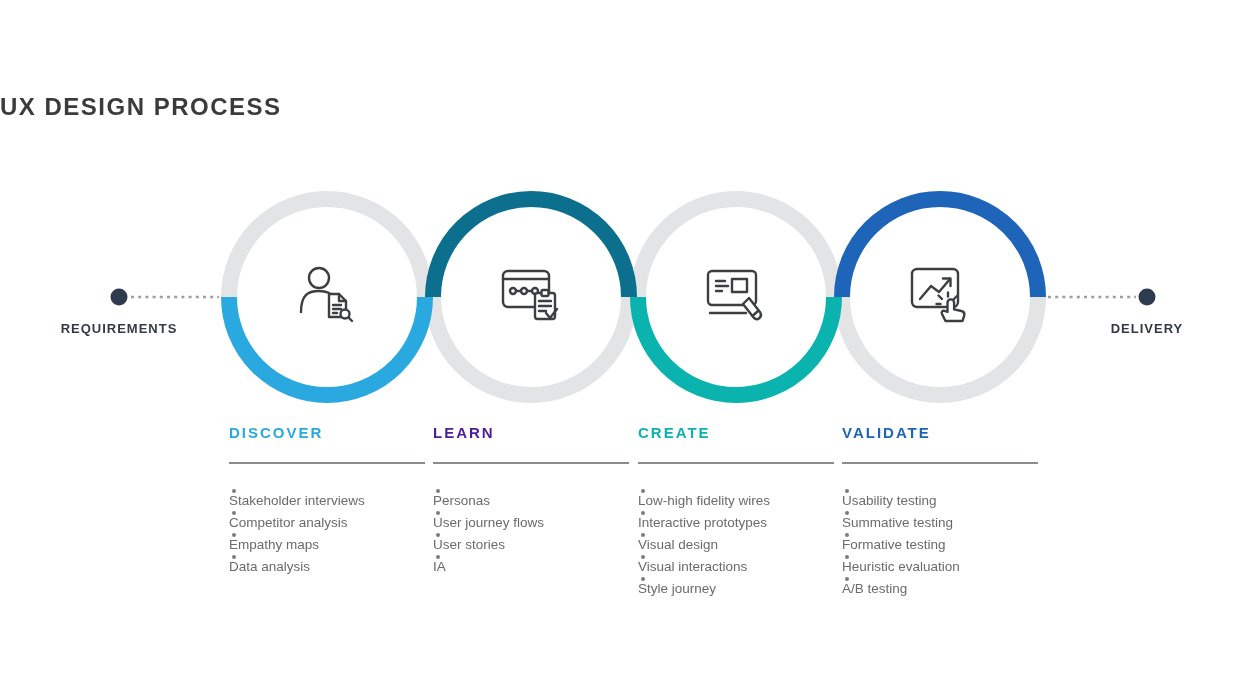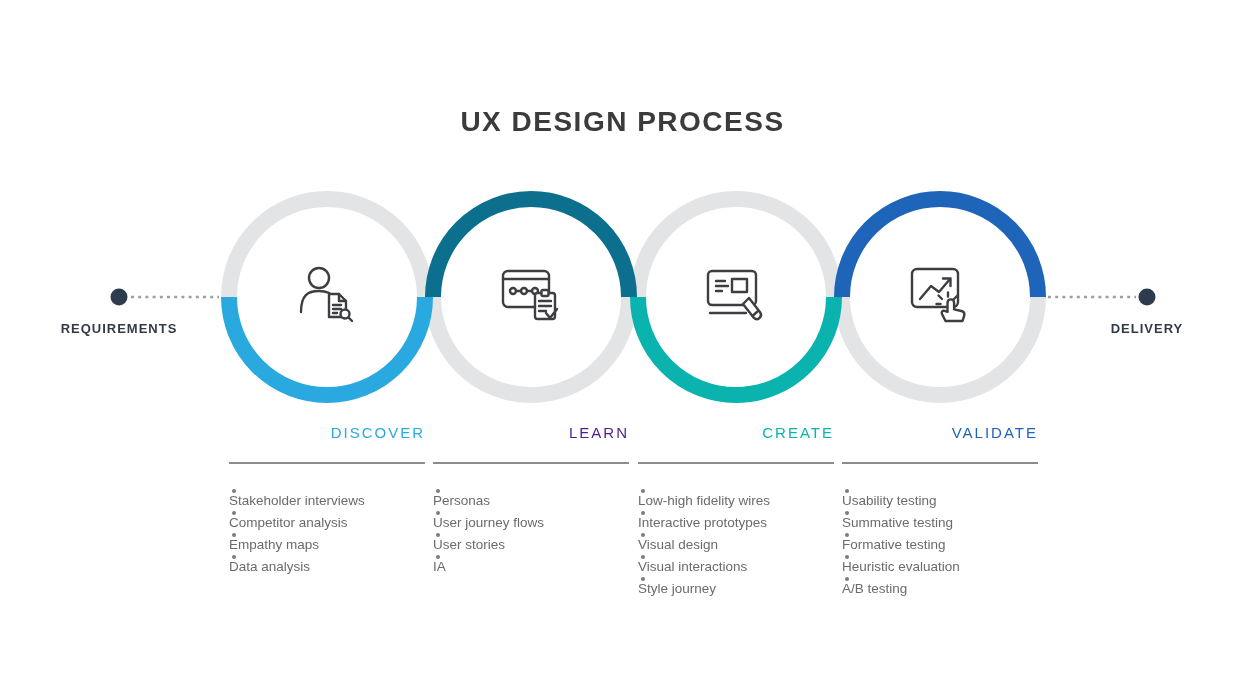--- a/index.html
+++ b/index.html
@@ -1,30 +1,30 @@
 <!DOCTYPE html>
 <html><head>
 <meta charset="utf-8">
 <style>
   html,body{margin:0;padding:0;background:#ffffff;}
   .stage-wrap{position:relative;width:1245px;height:700px;background:#ffffff;overflow:hidden;
               font-family:"Liberation Sans","DejaVu Sans",sans-serif;}
-  .title{position:absolute;left:0;top:106px;width:1245px;text-align:center;
-         font-size:28px;font-weight:bold;letter-spacing:1.5px;color:#3b3b3b;}
+  .title{position:absolute;left:0;top:93px;width:1245px;text-align:left;
+         font-size:24px;font-weight:bold;letter-spacing:1.5px;color:#3b3b3b;}
   .diagram-svg{position:absolute;left:0;top:0;}
   .endpoint-label{position:absolute;top:321px;width:200px;text-align:center;
                   font-size:13px;font-weight:bold;letter-spacing:1px;color:#333a46;}
   .endpoint-left{left:19px;}
   .endpoint-right{left:1047px;}
   .col{position:absolute;top:424px;width:196px;}
   .col-0{left:229px;}
   .col-1{left:433px;}
   .col-2{left:638px;}
   .col-3{left:842px;}
-  .stage-label{text-align:right;font-size:15px;font-weight:normal;letter-spacing:2px;height:18px;}
+  .stage-label{text-align:left;font-size:15px;font-weight:bold;letter-spacing:2px;height:18px;}
   .c0{color:#29a9e0;}
   .c1{color:#4c1d95;}
   .c2{color:#0bb3ae;}
   .c3{color:#1e64b8;}
   .divider{margin-top:20px;height:1.5px;background:#8a8d90;}
   .items{margin:19px 0 0 0;padding:0;list-style:none;}
   .items li{display:flex;align-items:flex-start;height:22px;flex-direction:column;}
   .blt{flex:0 0 auto;width:4px;height:4px;border-radius:50%;background:#7c7c7c;margin:6px 9px 0 3px;}
   .item-text{font-size:13.5px;color:#6b6b6b;line-height:16px;}
 </style>

